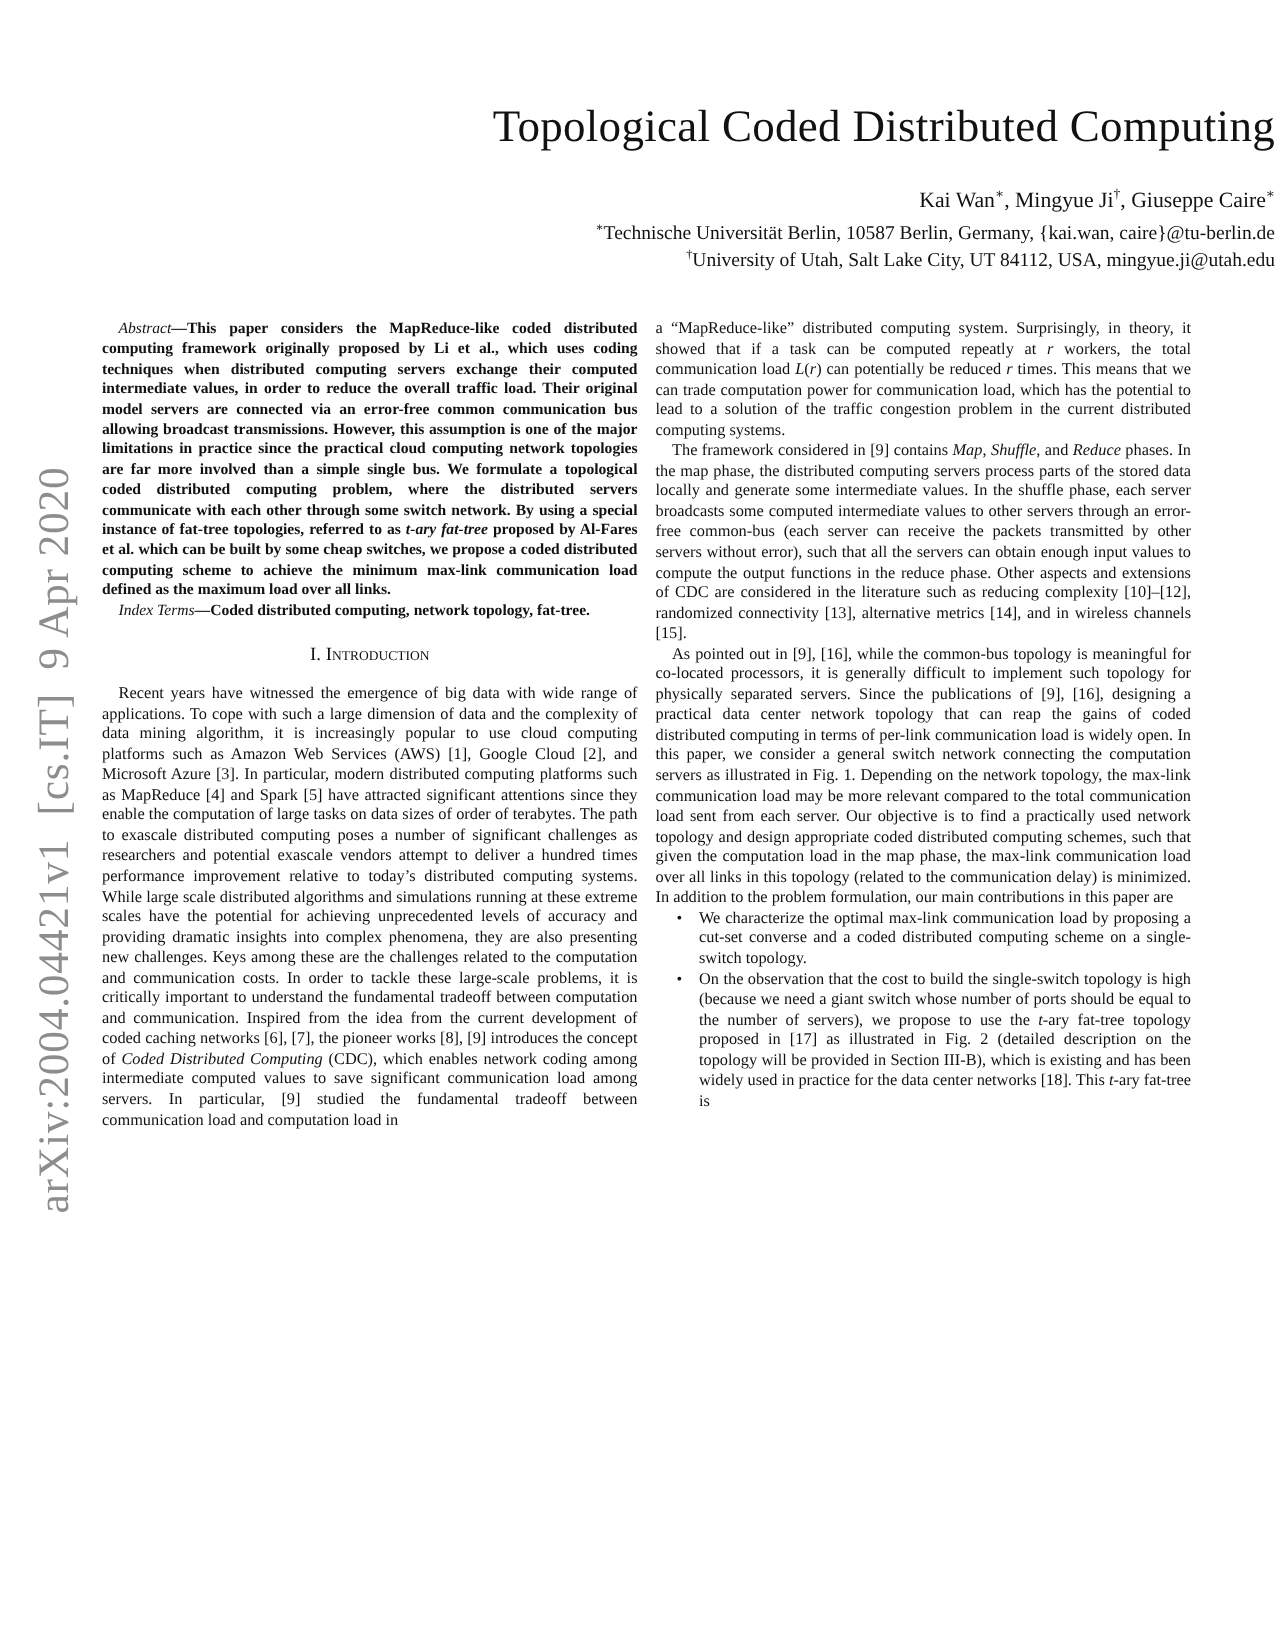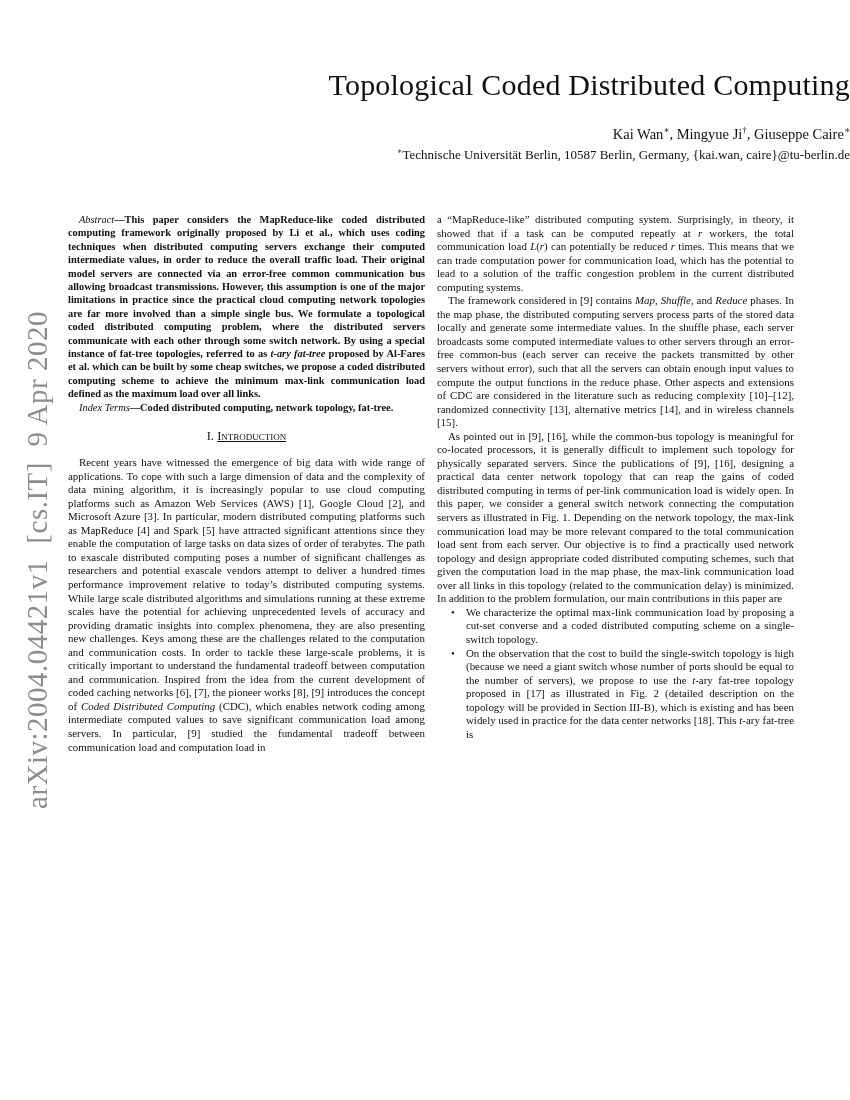--- a/index.html
+++ b/index.html
@@ -102,37 +102,38 @@
   ul.contrib-list li::before {
     content: "\2022";
     position: absolute;
     left: 0;
     top: 0;
   }
 
   
   .seg-i  { font-style: italic; }
   .seg-bi { font-style: italic; font-weight: normal; }
-  .seg-sc { font-variant: small-caps; text-decoration: underline; }
+  .seg-sc { font-variant: small-caps; }
   .seg-sup {
     vertical-align: super;
     font-size: 0.62em;
     line-height: 0;
   }
 </style>
 </head>
 <body>
 
 <div class="arxiv-stamp">arXiv:2004.04421v1  [cs.IT]  9 Apr 2020</div>
 
 <div class="page-header">
   <h1 class="paper-title">Topological Coded Distributed Computing</h1>
   <div class="authors-line"><span>Kai Wan</span><span class="seg-sup">∗</span><span>, Mingyue Ji</span><span class="seg-sup">†</span><span>, Giuseppe Caire</span><span class="seg-sup">∗</span></div>
   <div class="affil-block">
     <div class="affil-line"><span class="seg-sup">∗</span><span>Technische Universität Berlin, 10587 Berlin, Germany, {kai.wan, caire}@tu-berlin.de</span></div>
+    <div class="affil-line"><span class="seg-sup">†</span><span>University of Utah, Salt Lake City, UT 84112, USA, mingyue.ji@utah.edu</span></div>
   </div>
 </div>
 
 <div class="col" id="col-left">
   <p class="abstract-par"><span class="seg-bi">Abstract</span><span>—This paper considers the MapReduce-like coded distributed computing framework originally proposed by Li et al., which uses coding techniques when distributed computing servers exchange their computed intermediate values, in order to reduce the overall traffic load. Their original model servers are connected via an error-free common communication bus allowing broadcast transmissions. However, this assumption is one of the major limitations in practice since the practical cloud computing network topologies are far more involved than a simple single bus. We formulate a topological coded distributed computing problem, where the distributed servers communicate with each other through some switch network. By using a special instance of fat-tree topologies, referred to as </span><span class="seg-i">t-ary fat-tree</span><span> proposed by Al-Fares et al. which can be built by some cheap switches, we propose a coded distributed computing scheme to achieve the minimum max-link communication load defined as the maximum load over all links.</span></p>
   <p class="index-terms-par"><span class="seg-bi">Index Terms</span><span>—Coded distributed computing, network topology, fat-tree.</span></p>
   <h2 class="section-heading"><span>I. </span><span class="seg-sc">Introduction</span></h2>
   <p class="body-par indent"><span>Recent years have witnessed the emergence of big data with wide range of applications. To cope with such a large dimension of data and the complexity of data mining algorithm, it is increasingly popular to use cloud computing platforms such as Amazon Web Services (AWS) [1], Google Cloud [2], and Microsoft Azure [3]. In particular, modern distributed computing platforms such as MapReduce [4] and Spark [5] have attracted significant attentions since they enable the computation of large tasks on data sizes of order of terabytes. The path to exascale distributed computing poses a number of significant challenges as researchers and potential exascale vendors attempt to deliver a hundred times performance improvement relative to today’s distributed computing systems. While large scale distributed algorithms and simulations running at these extreme scales have the potential for achieving unprecedented levels of accuracy and providing dramatic insights into complex phenomena, they are also presenting new challenges. Keys among these are the challenges related to the computation and communication costs. In order to tackle these large-scale problems, it is critically important to understand the fundamental tradeoff between computation and communication. Inspired from the idea from the current development of coded caching networks [6], [7], the pioneer works [8], [9] introduces the concept of </span><span class="seg-i">Coded Distributed Computing</span><span> (CDC), which enables network coding among intermediate computed values to save significant communication load among servers. In particular, [9] studied the fundamental tradeoff between communication load and computation load in</span></p>
 </div>
 

